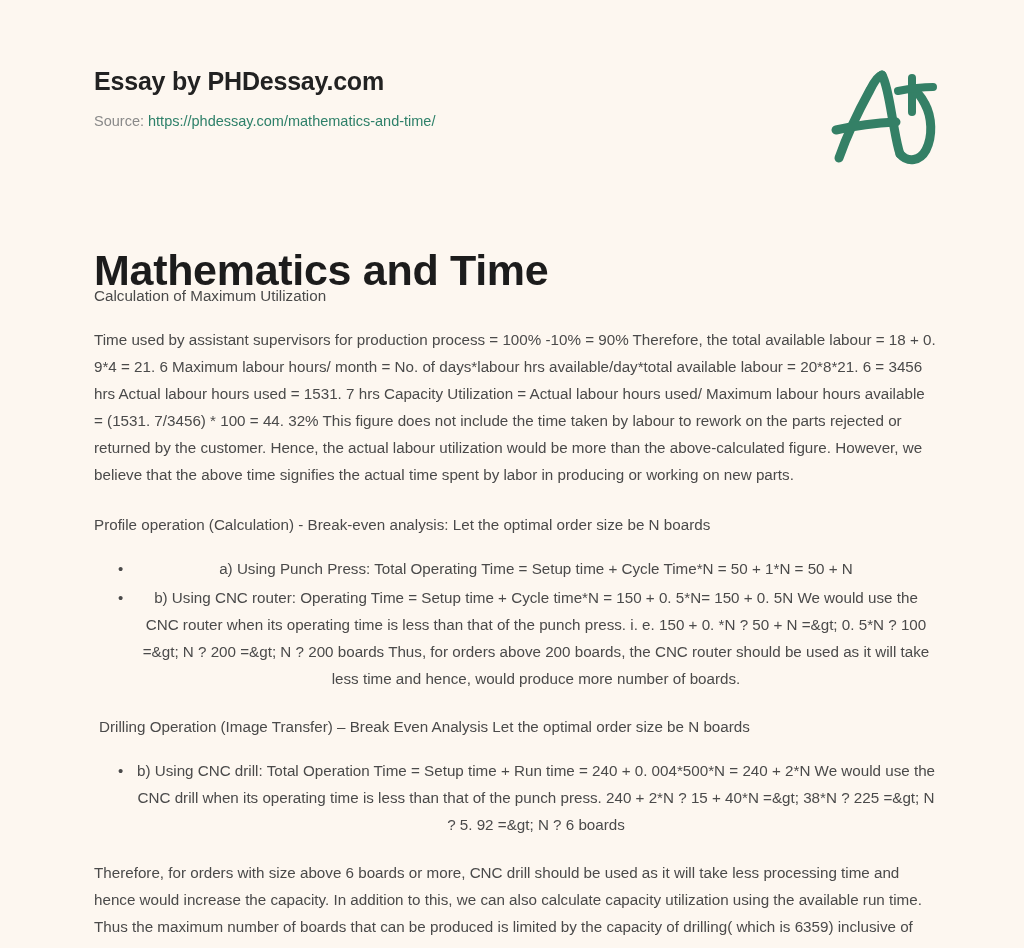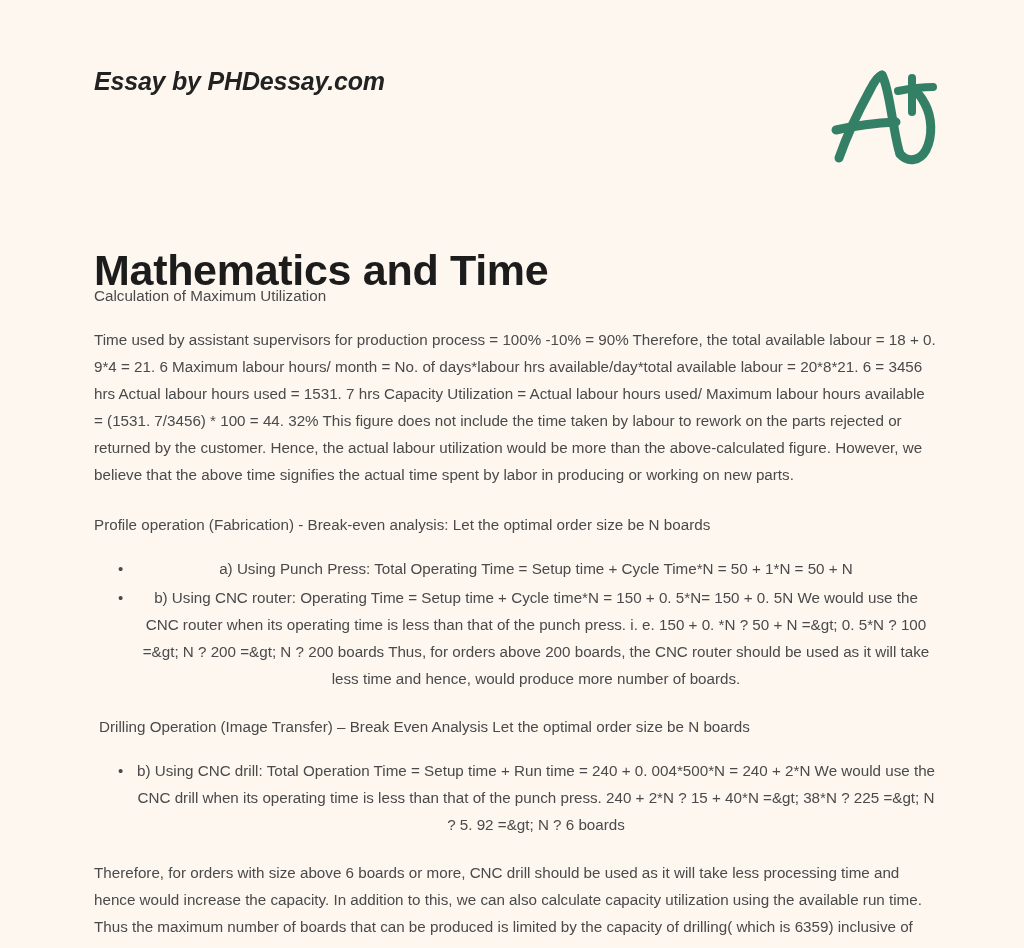--- a/index.html
+++ b/index.html
@@ -23,21 +23,20 @@
     height: 948px;
     padding: 0;
   }
 
   
   .header {
     position: absolute;
     left: 94px;
     top: 68px;
     width: 836px;
-    font-style: italic;
   }
   .brand-line {
     font-size: 25px;
     font-weight: bold;
     color: #222222;
     letter-spacing: -0.2px;
     line-height: 1.1;
     white-space: nowrap;
   }
   .source-line {
@@ -114,20 +113,24 @@
   }
   .indent-space { padding-left: 5px; }
 </style>
 </head>
 <body>
 
 <div class="page">
 
   <div class="header">
     <div class="brand-line">Essay by PHDessay.com</div>
+    <div class="source-line">
+      <span class="source-label">Source:</span>
+      <a class="source-url" href="#">https://phdessay.com/mathematics-and-time/</a>
+    </div>
   </div>
 
   <div class="logo">
     <svg viewBox="0 0 120 108" xmlns="http://www.w3.org/2000/svg">
       <g fill="none" stroke="#348066" stroke-linecap="round" stroke-linejoin="round">
 
         <path d="M13 96 C20 76, 33 48, 44 28 C48 20, 52 14, 56 13" stroke-width="9"></path>
 
         <path d="M56 13 C60 20, 63 36, 66 54 C69 70, 71 84, 74 92" stroke-width="9"></path>
 
@@ -143,21 +146,21 @@
   </div>
 
   <h1 class="doc-title">Mathematics and Time</h1>
 
   <div class="content">
 
     <p class="tight">Calculation of Maximum Utilization</p>
 
     <p>Time used by assistant supervisors for production process = 100% -10% = 90% Therefore, the total available labour = 18 + 0. 9*4 = 21. 6 Maximum labour hours/ month = No. of days*labour hrs available/day*total available labour = 20*8*21. 6 = 3456 hrs Actual labour hours used = 1531. 7 hrs Capacity Utilization = Actual labour hours used/ Maximum labour hours available = (1531. 7/3456) * 100 = 44. 32% This figure does not include the time taken by labour to rework on the parts rejected or returned by the customer. Hence, the actual labour utilization would be more than the above-calculated figure. However, we believe that the above time signifies the actual time spent by labor in producing or working on new parts.</p>
 
-    <p class="tight">Profile operation (Fabrication) - Break-even analysis: Let the optimal order size be N boards</p>
+    <p class="tight">Profile operation (Calculation) - Break-even analysis: Let the optimal order size be N boards</p>
 
     <ul>
       <li>a) Using Punch Press: Total Operating Time = Setup time + Cycle Time*N = 50 + 1*N = 50 + N</li>
       <li>b) Using CNC router: Operating Time = Setup time + Cycle time*N = 150 + 0. 5*N= 150 + 0. 5N We would use the CNC router when its operating time is less than that of the punch press. i. e. 150 + 0. *N ? 50 + N =&amp;gt; 0. 5*N ? 100 =&amp;gt; N ? 200 =&amp;gt; N ? 200 boards Thus, for orders above 200 boards, the CNC router should be used as it will take less time and hence, would produce more number of boards.</li>
     </ul>
 
     <p class="tight indent-space">Drilling Operation (Image Transfer) – Break Even Analysis Let the optimal order size be N boards</p>
 
     <ul>
       <li>b) Using CNC drill: Total Operation Time = Setup time + Run time = 240 + 0. 004*500*N = 240 + 2*N We would use the CNC drill when its operating time is less than that of the punch press. 240 + 2*N ? 15 + 40*N =&amp;gt; 38*N ? 225 =&amp;gt; N ? 5. 92 =&amp;gt; N ? 6 boards</li>

